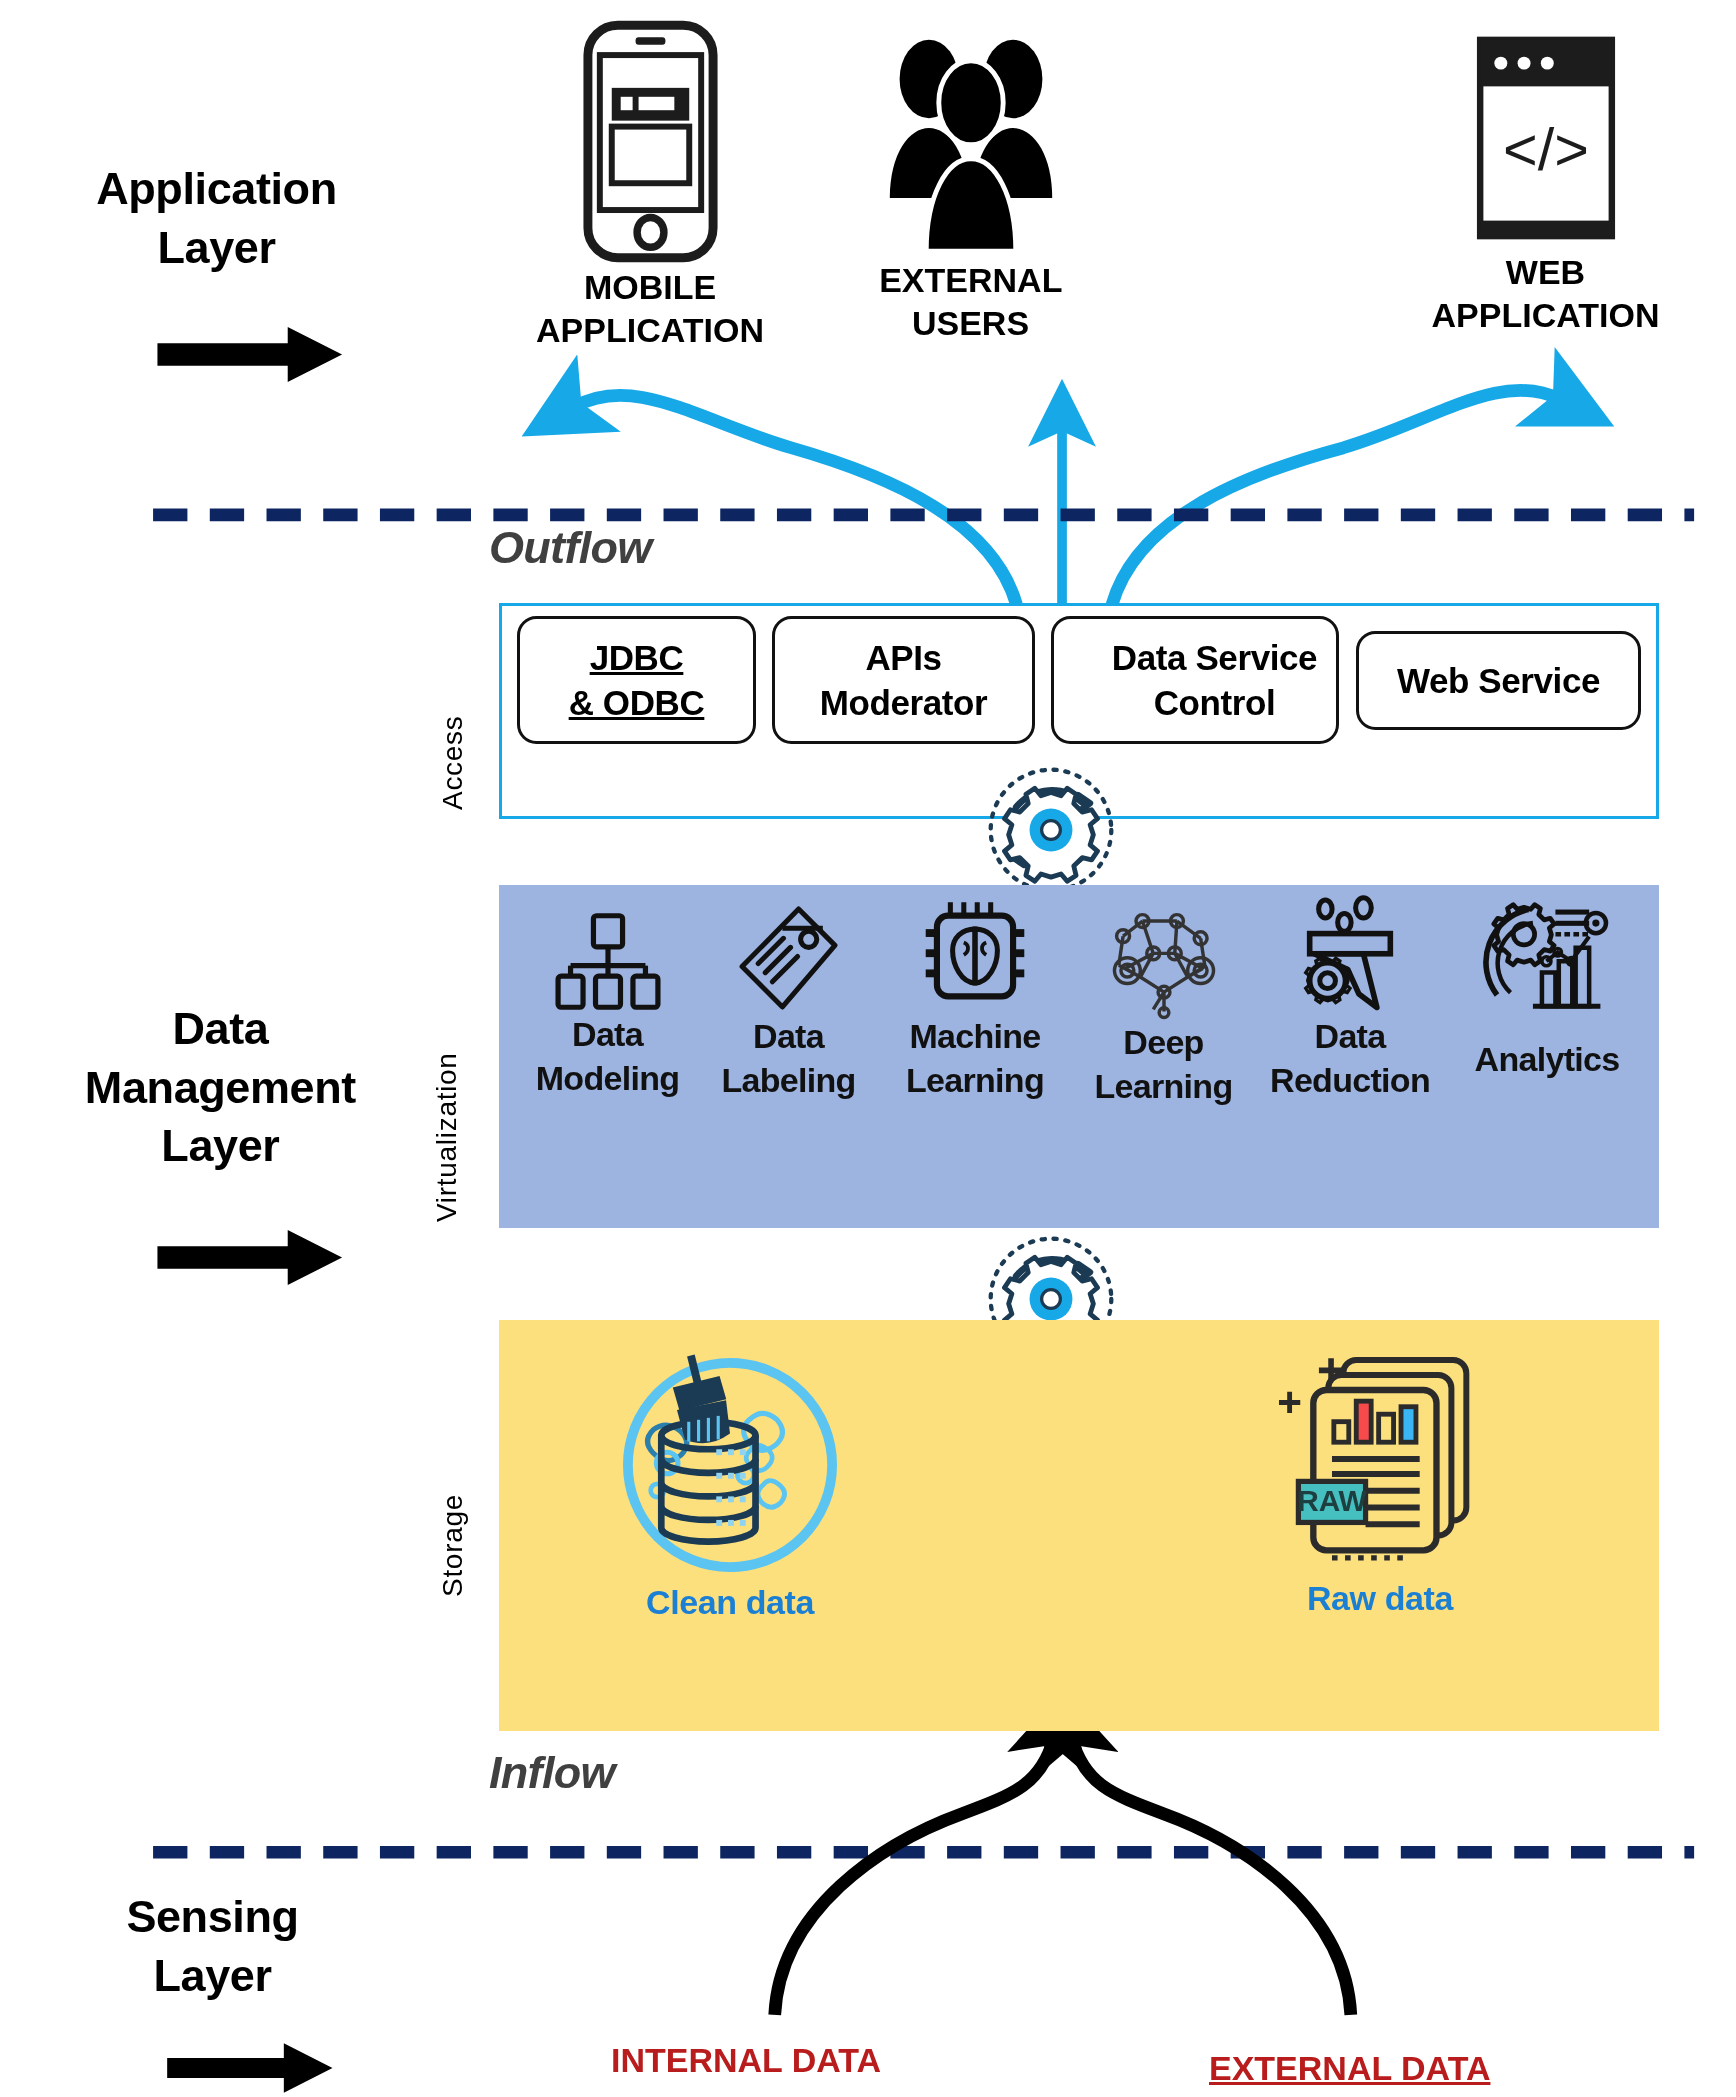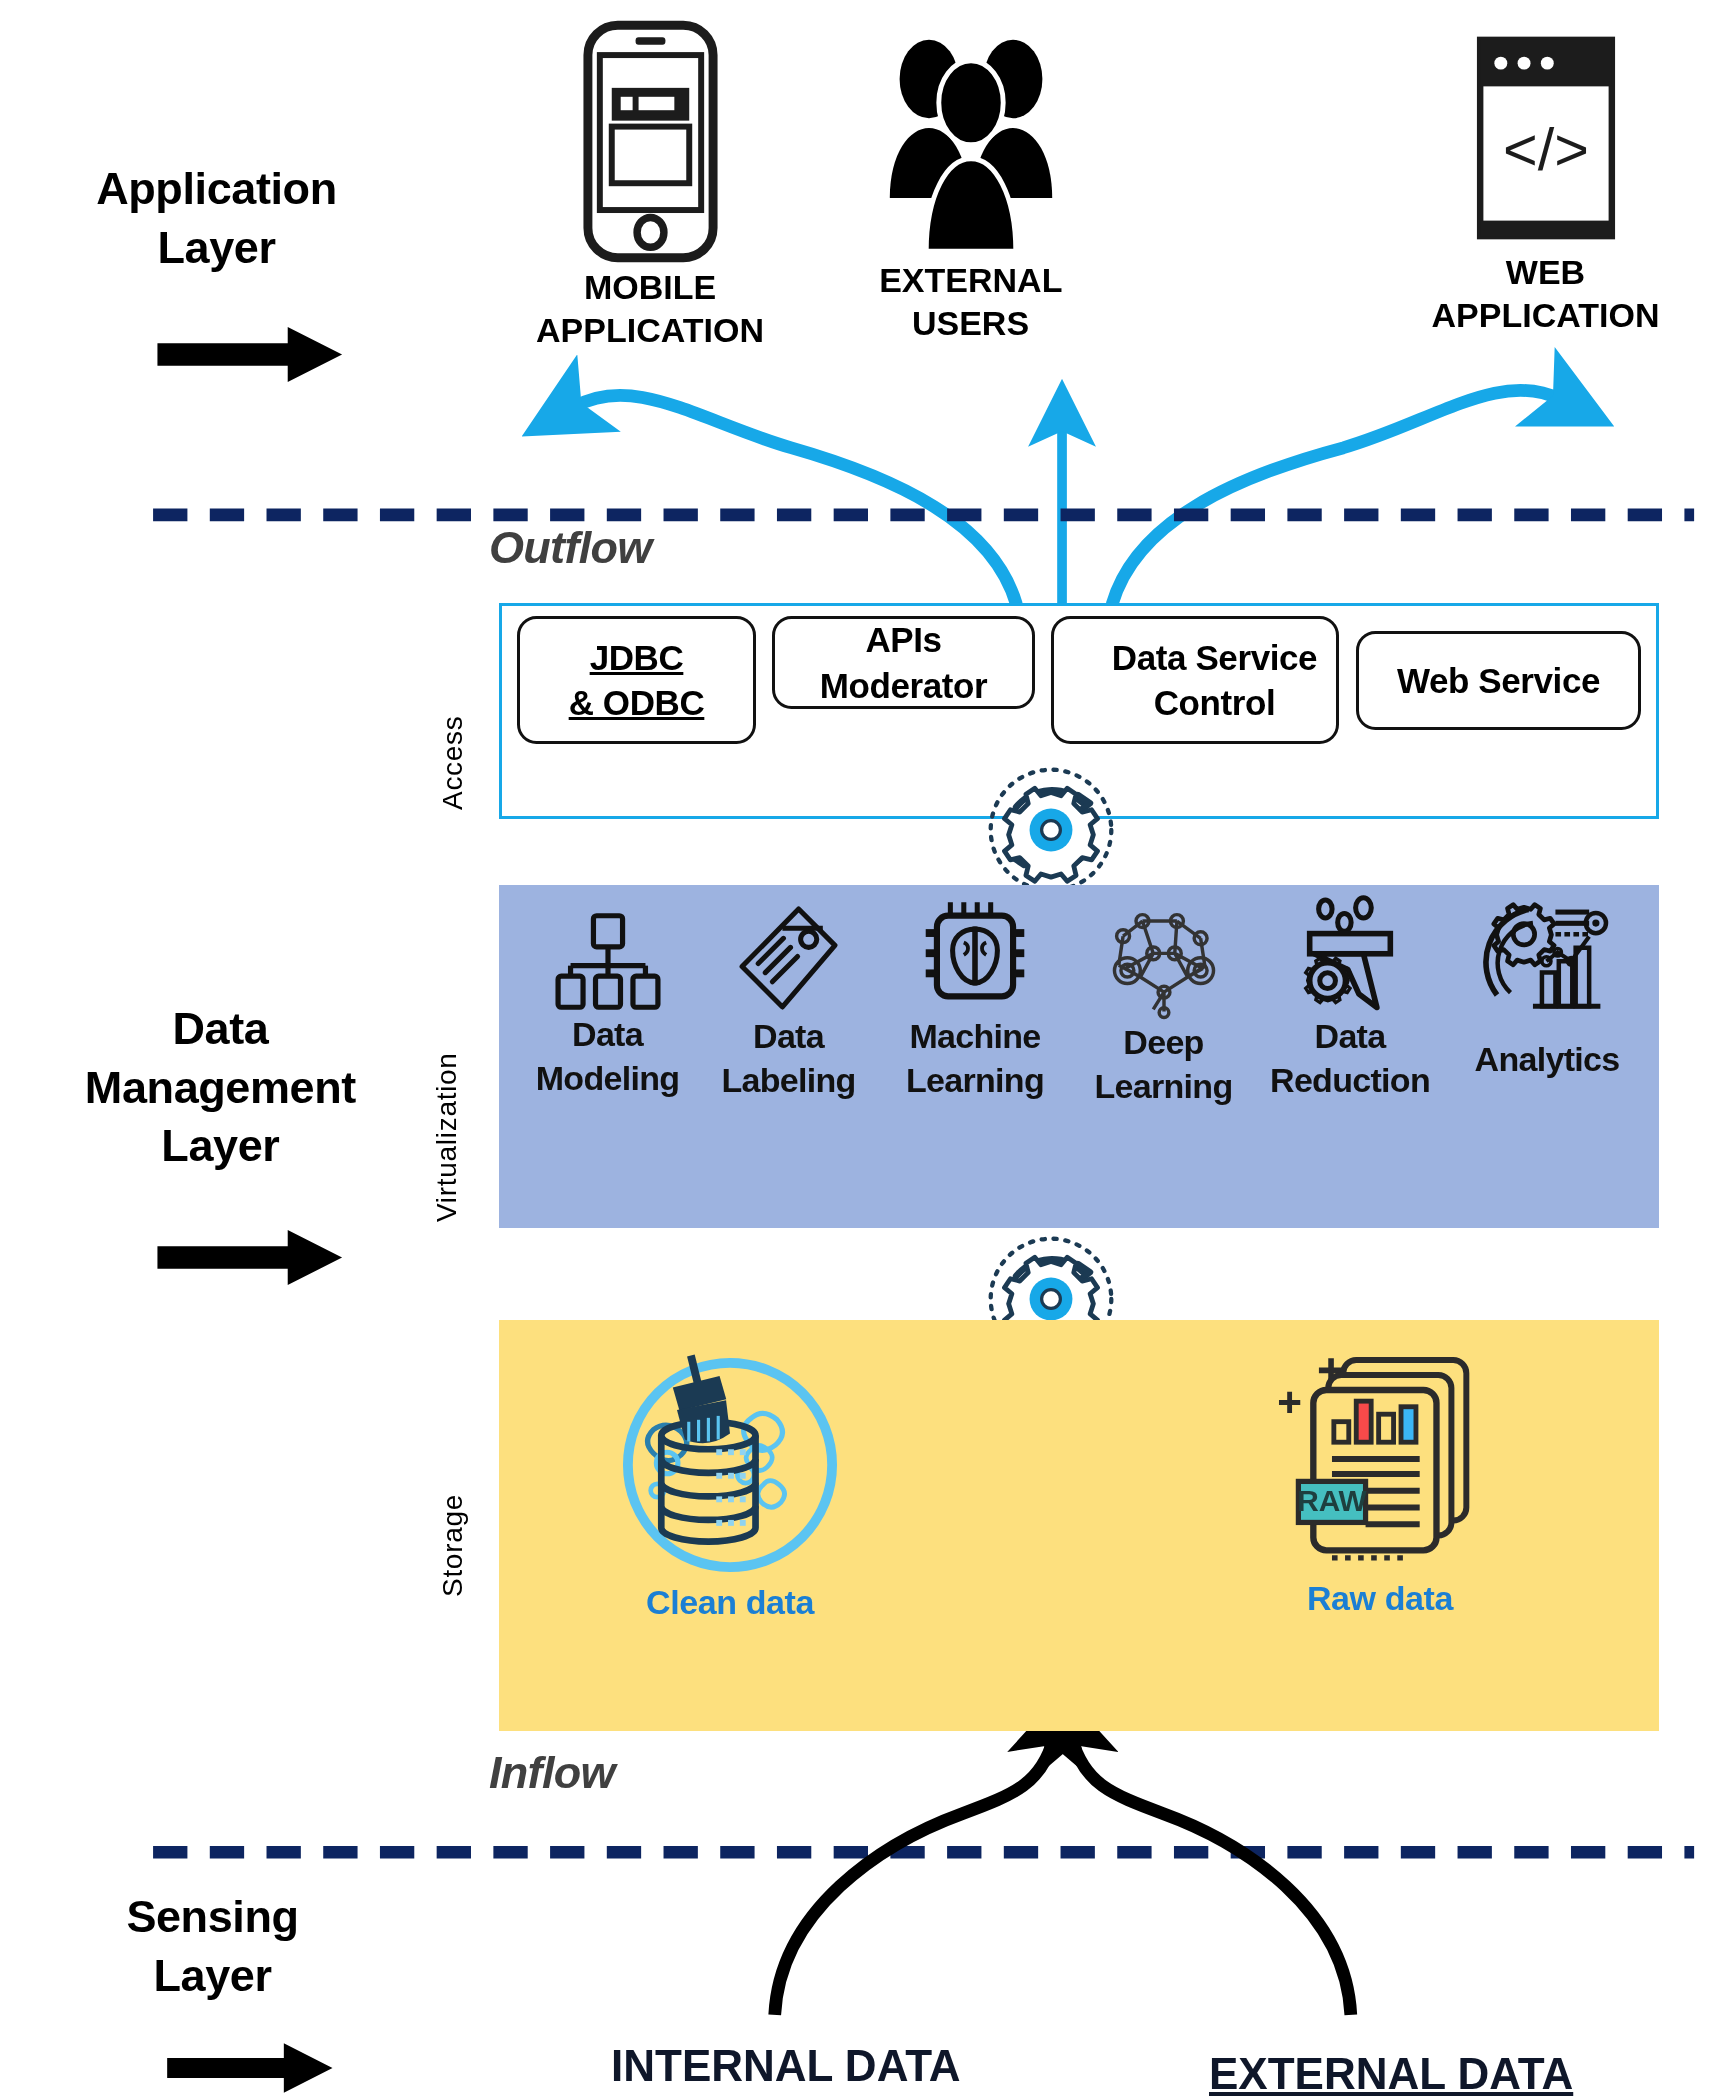--- a/index.html
+++ b/index.html
@@ -60,22 +60,22 @@
   .storage-label{margin-top:7.5px;font-weight:bold;font-size:34px;
                  color:#1b7fd4;letter-spacing:-0.4px;}
 
   
   .app-item{position:absolute;display:flex;flex-direction:column;
             align-items:center;}
   .app-caption{margin-top:4.5px;text-align:center;font-weight:bold;
                font-size:34px;line-height:1.28;letter-spacing:0px;color:#000;}
 
   
-  .source-label{position:absolute;font-weight:bold;font-size:44px;
-                color:#0f172a;letter-spacing:0px;white-space:nowrap;}
+  .source-label{position:absolute;font-weight:bold;font-size:34px;
+                color:#b91c1c;letter-spacing:0px;white-space:nowrap;}
 
   svg{display:block;overflow:visible;}
 </style>
 </head>
 <body>
 
 <div id="stage">
 
   <div class="layer-title" style="left:45px; top:160px; width:343px; font-size:45px;">
     <span>Application</span>
@@ -183,21 +183,21 @@
   <div class="side-label" style="left:431px; top:894px; height:328px;">Virtualization</div>
   <div class="side-label" style="left:437px; top:1403px; height:194px;">Storage</div>
 
   <div id="access-band" style="left:499px; top:603px; width:1160px; height:216px;">
     <div class="access-card" style="left:15px; top:10.4px; width:239px; height:128px;text-decoration:underline;">
       <div>
         <div>JDBC</div>
         <div>&amp; ODBC</div>
       </div>
     </div>
-    <div class="access-card" style="left:270px; top:10.4px; width:263px; height:93px;">
+    <div class="access-card" style="left:270px; top:10.4px; width:263px; height:128px;">
       <div>
         <div>APIs</div>
         <div>Moderator</div>
       </div>
     </div>
     <div class="access-card" style="left:549px; top:10.4px; width:288px; height:128px;padding-left:39px;">
       <div>
         <div>Data Service</div>
         <div>Control</div>
       </div>

